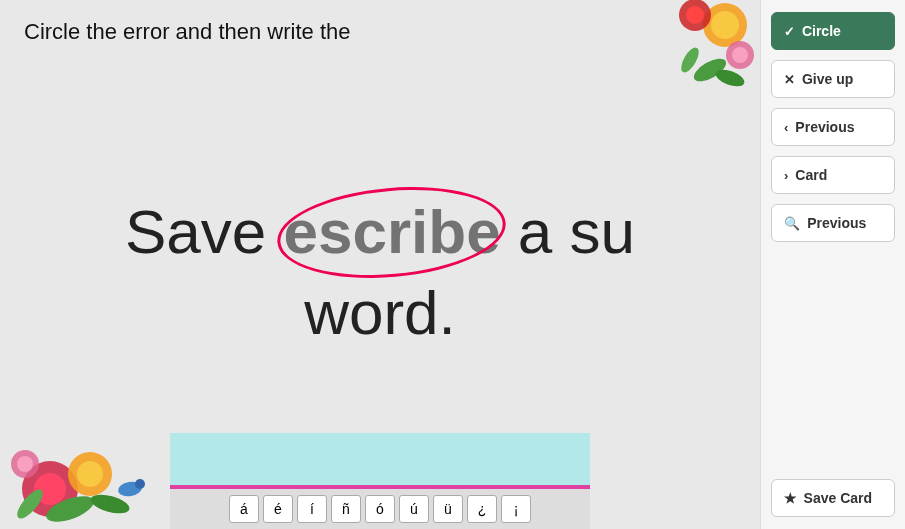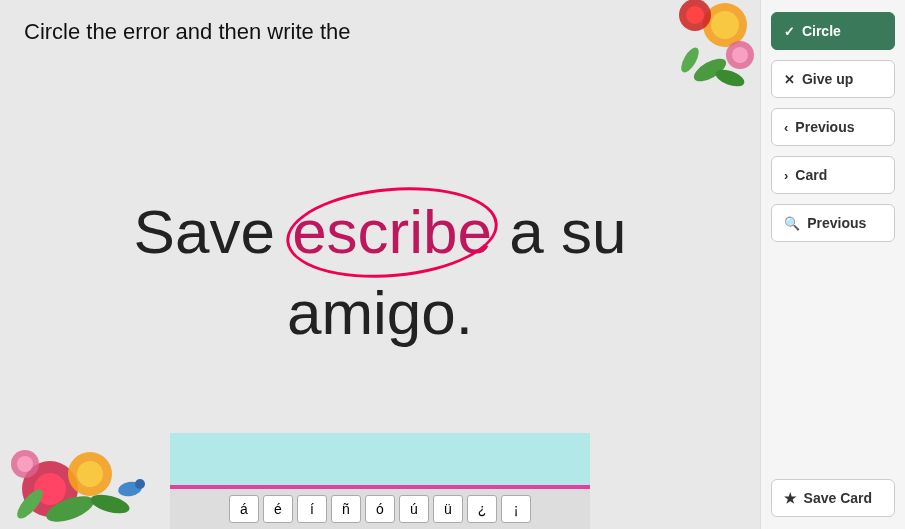--- a/index.html
+++ b/index.html
@@ -43,21 +43,22 @@
     .sentence {
       font-size: 62px;
       color: #222;
       text-align: center;
       line-height: 1.3;
     }
 
     .circled-word {
       position: relative;
       display: inline-block;
-      color: #be185d;
+      color: #737373;
+      font-weight: bold;
     }
 
     .circled-word::after {
       content: '';
       position: absolute;
       left: -6px;
       top: -4px;
       right: -6px;
       bottom: -4px;
       border: 3px solid #e05;
@@ -216,21 +217,21 @@
   </div>
 
   <div class="instruction-text">
     <span>Circle the error and then write the</span><br>
   </div>
 
   <div class="sentence-area">
     <div class="sentence">
       <span>Save </span><span class="circled-word">escribe</span><span> a su</span>
       <br>
-      <span>amigo.</span>
+      <span>word.</span>
     </div>
   </div>
 
   <div class="bottom-area">
     <div class="answer-box"></div>
     <div class="accent-bar"></div>
     <div class="special-chars">
       <button class="char-btn">á</button>
       <button class="char-btn">é</button>
       <button class="char-btn">í</button>

